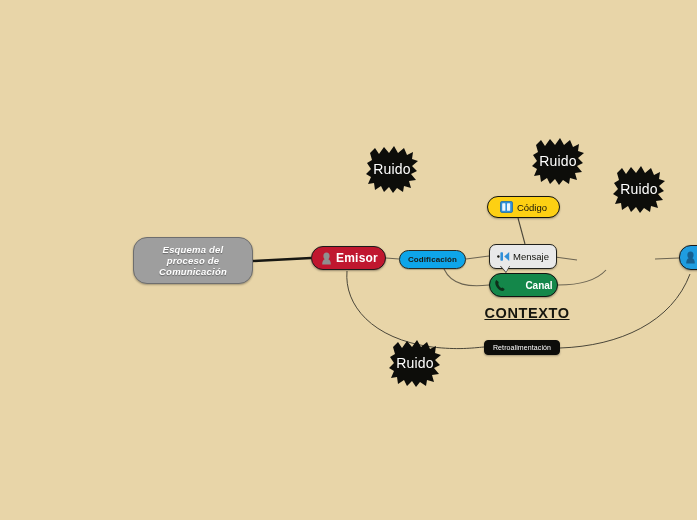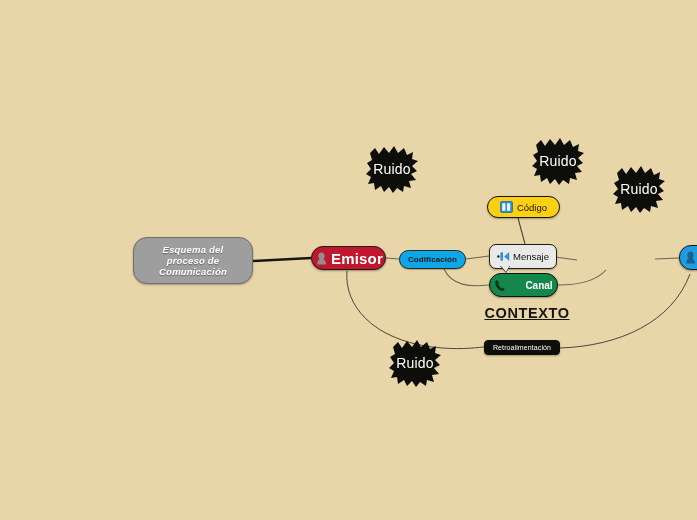--- a/index.html
+++ b/index.html
@@ -69,21 +69,21 @@
     height: 24px;
     border-radius: 12px;
     background: #c0172f;
     border: 1.5px solid #1b1b1b;
     box-shadow: 0 1px 2px rgba(0,0,0,0.35);
     gap: 4px;
     padding-left: 2px;
   }
   .emisor-node .label {
     color: #ffffff;
-    font-size: 15px;
+    font-size: 12px;
     font-weight: bold;
     letter-spacing: 0.2px;
   }
 
   
   .receptor-node {
     left: 679px;
     top: 245px;
     width: 75px;
     height: 25px;

